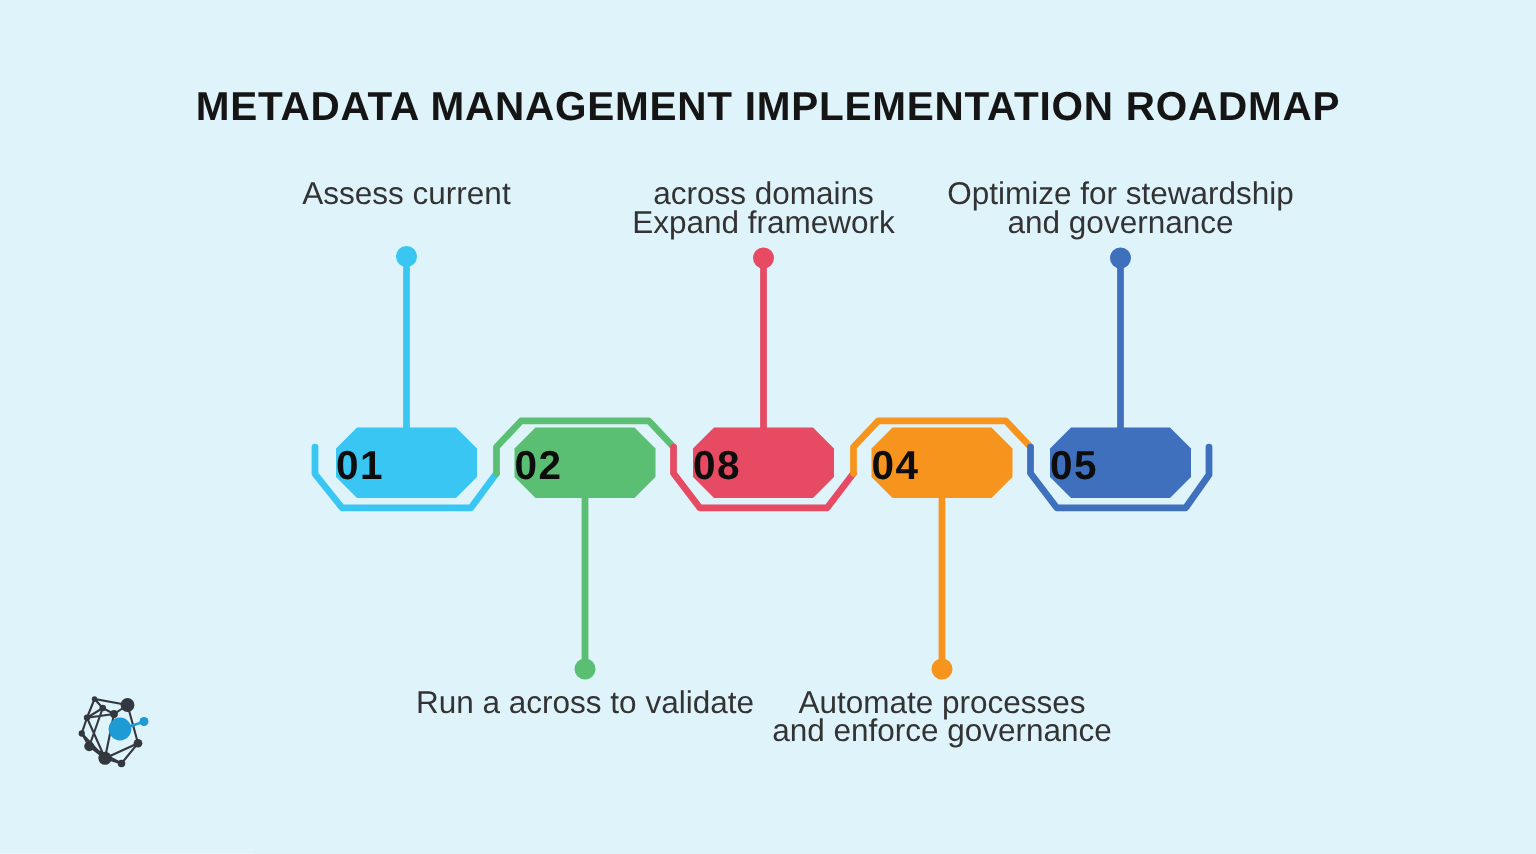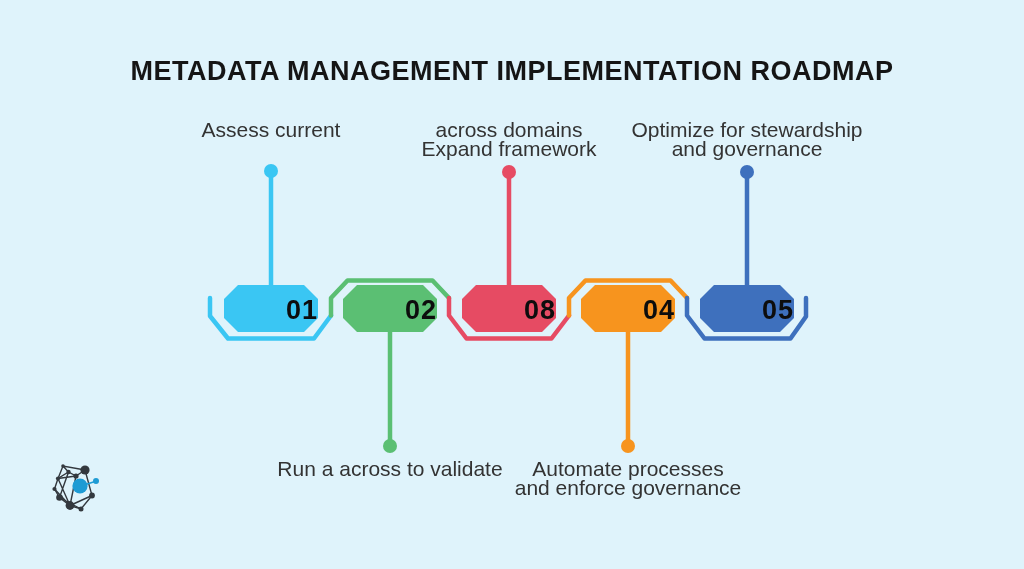--- a/index.html
+++ b/index.html
@@ -21,21 +21,21 @@
     position:absolute;width:280px;
     text-align:center;
     font-size:21px;line-height:19px;
     color:#333333;
   }
   .step-label span{display:block;}
   .step-label.top{top:120px;}
   .step-label.bottom{top:459px;}
   .step-num{
     position:absolute;top:295px;width:94px;
-    text-align:right;
+    text-align:left;
     font-size:27px;font-weight:700;letter-spacing:1px;
     color:#0d0d0d;
   }
 </style>
 </head>
 <body>
 
 <div class="canvas">
 
   <div class="title">METADATA MANAGEMENT IMPLEMENTATION ROADMAP</div>

